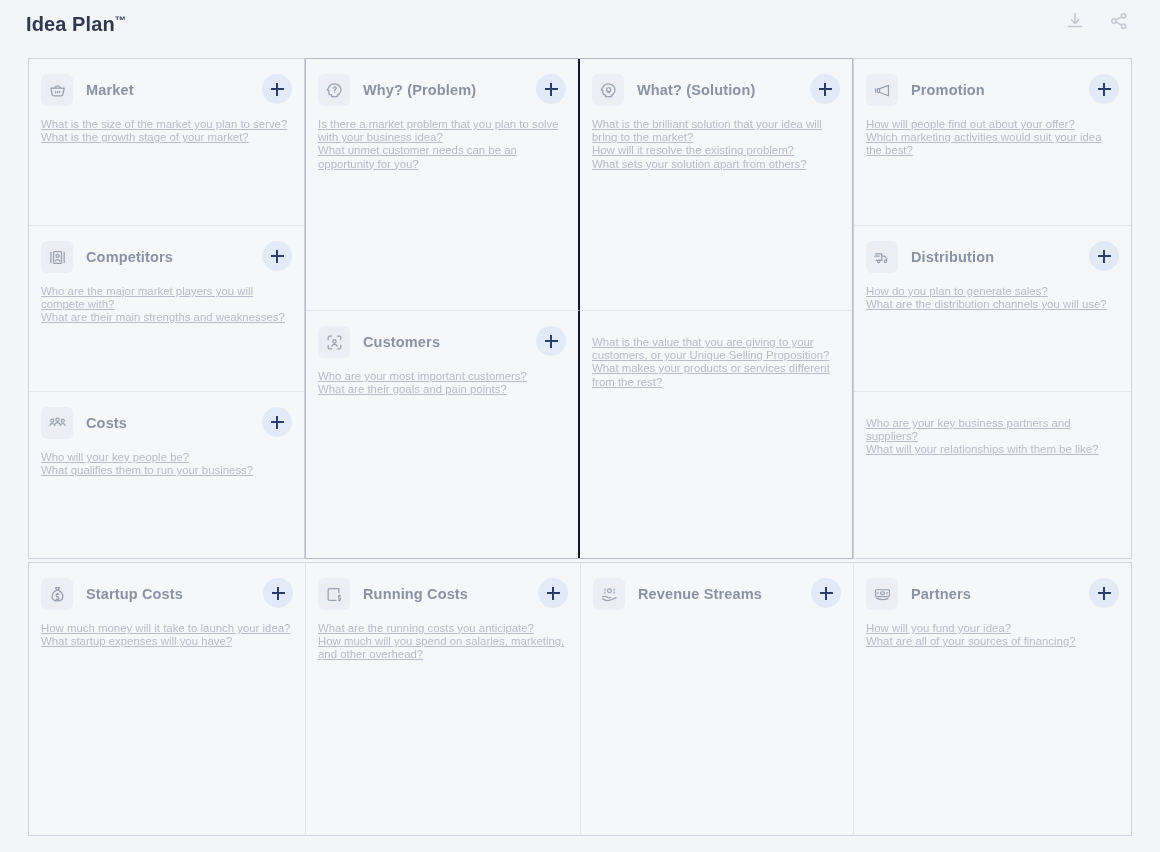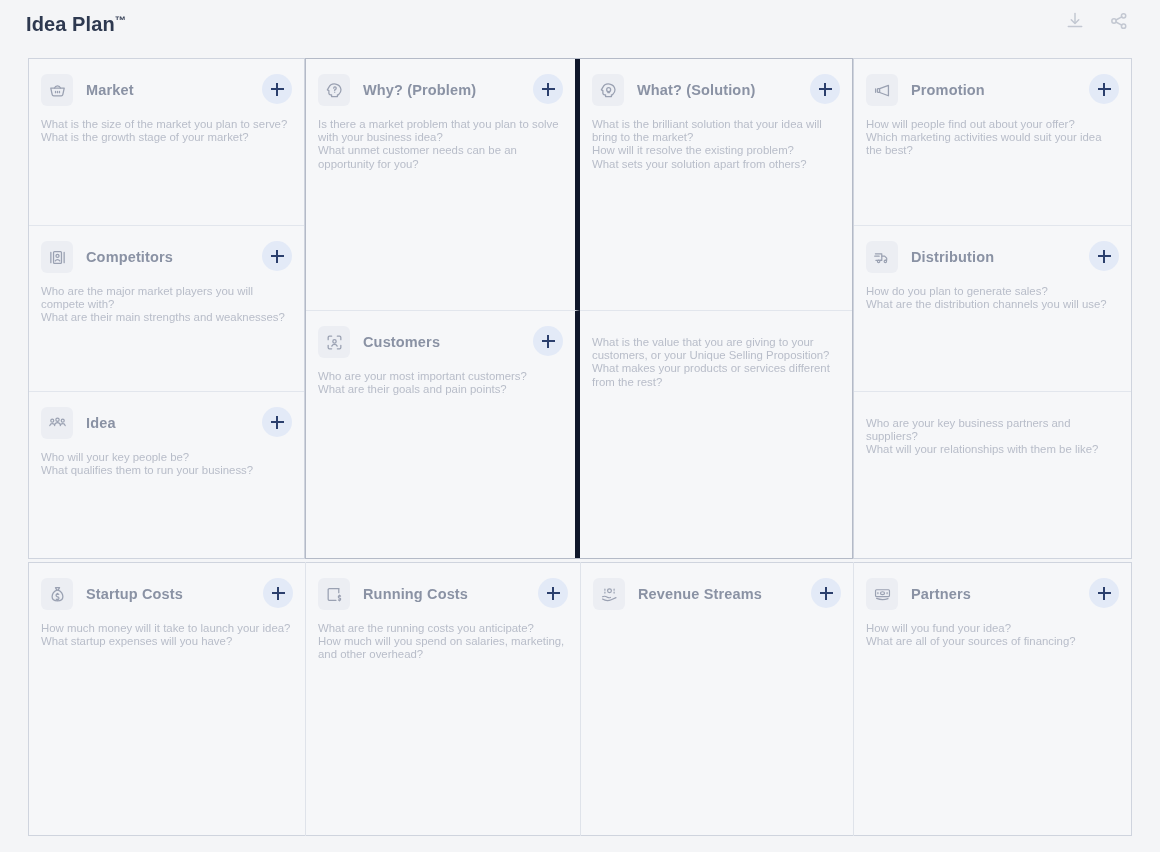--- a/index.html
+++ b/index.html
@@ -79,21 +79,21 @@
   }
 
   
   .card {
     position: absolute;
     background: #f6f7f9;
     padding: 14px 12px 10px 12px;
     overflow: hidden;
   }
   .card.hr-bottom { border-bottom: 1px solid #e2e6ed; }
-  .card.vr-right  { border-right: 5px solid #0f172a; }
+  .card.vr-right  { border-right: 2px solid #0f172a; }
 
   .card-head {
     display: flex; align-items: center;
     height: 34px; position: relative;
   }
   .card-icon {
     width: 32px; height: 32px;
     background: #eceef3;
     border-radius: 6px;
     display: flex; align-items: center; justify-content: center;
@@ -118,20 +118,21 @@
     content: ""; position: absolute; background: #2b3f6d;
   }
   .plus-btn::before { width: 13px; height: 1.6px; }
   .plus-btn::after  { width: 1.6px; height: 13px; }
 
   .card-prompt {
     margin-top: 11px;
     font-size: 11.4px; line-height: 13.2px;
     color: #b8bdc9;
     white-space: pre-line;
+    text-decoration: underline;
   }
 </style>
 </head>
 <body>
 
 <div id="header">
   <div id="page-title"><span>Idea Plan</span><span class="tm">™</span></div>
 
   <div id="header-actions">
     <div class="hdr-icon">
@@ -202,21 +203,21 @@
         <span class="card-icon">
           <svg width="19" height="19" viewBox="0 0 24 24" fill="none" stroke="currentColor" stroke-width="1.5" stroke-linecap="round" stroke-linejoin="round">
             <circle cx="5.4" cy="8.4" r="1.9"></circle>
               <circle cx="12" cy="7.2" r="2.1"></circle>
               <circle cx="18.6" cy="8.4" r="1.9"></circle>
             <path d="M2.3 14.6a3.2 3.2 0 0 1 6.2 0"></path>
             <path d="M8.4 13.8a3.7 3.7 0 0 1 7.2 0"></path>
             <path d="M15.5 14.6a3.2 3.2 0 0 1 6.2 0"></path>
           </svg>
         </span>
-        <span class="card-title">Idea</span>
+        <span class="card-title">Costs</span>
         <button class="plus-btn"></button>
       </div>
       <div class="card-prompt">Who will your key people be?
 What qualifies them to run your business?</div>
     </div>
   </div>
 
   <div class="col" id="col-2">
     <div class="card hr-bottom vr-right" style="left:1px;top:1px;width:274px;height:252px">
       <div class="card-head">

